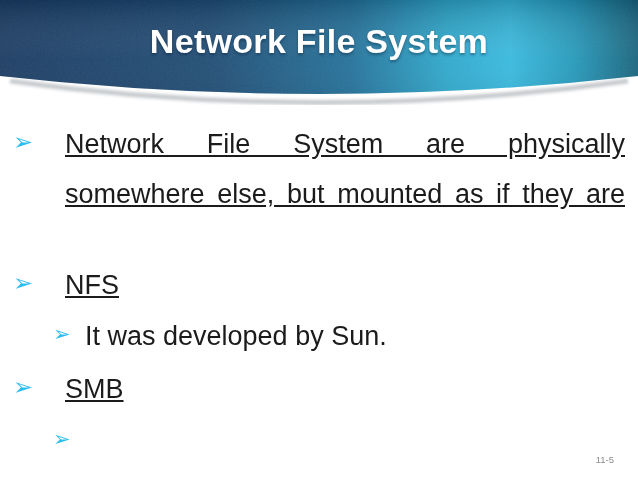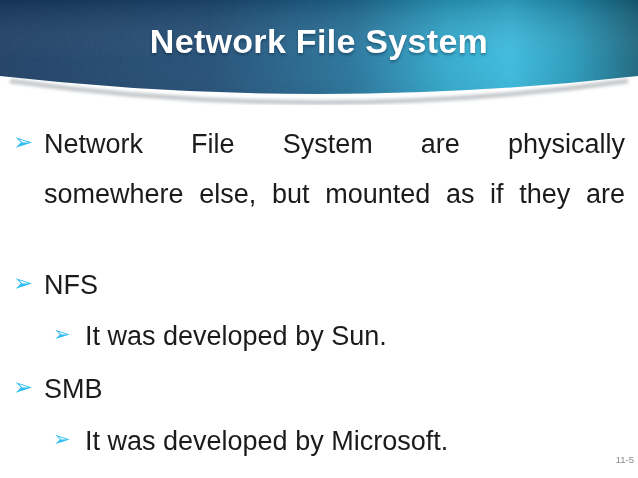--- a/index.html
+++ b/index.html
@@ -18,32 +18,32 @@
   .item{
     position:absolute;left:0;width:638px;
     font-size:27px;line-height:50px;color:#1b1b1b;
   }
   .item .marker{
     position:absolute;line-height:50px;color:#2fbcee;top:-2px;
     font-family:"DejaVu Sans","Liberation Sans",sans-serif;
   }
   .l1 .marker{left:13px;font-size:24px;}
   .l2 .marker{left:53px;font-size:21px;}
-  .l1 .text{margin-left:44px;margin-right:13px;}
+  .l1 .text{margin-left:65px;margin-right:13px;text-decoration:underline;}
   .l2 .text{margin-left:85px;margin-right:13px;}
   .line{height:50px;}
   .just{text-align:justify;text-align-last:justify;}
   .item-overview{top:119px;}
   .item-nfs{top:260px;}
   .item-nfs-sun{top:311px;}
   .item-smb{top:364px;}
   .item-smb-ms{top:416px;}
   
   .page-num{
-    position:absolute;top:454px;right:4px;
+    position:absolute;top:454px;right:24px;
     font-size:9.5px;color:#8d8d8d;line-height:12px;
   }
 </style>
 </head>
 <body>
 
 <div class="slide">
 
   <svg class="header-svg" width="638" height="132" viewBox="0 0 638 132">
     <defs>
@@ -100,18 +100,17 @@
     <div class="text">It was developed by Sun.</div>
   </div>
 
   <div class="item l1 item-smb">
     <span class="marker">➢</span>
     <div class="text">SMB</div>
   </div>
 
   <div class="item l2 item-smb-ms">
     <span class="marker">➢</span>
-    <div class="text">It was developed by Microsoft.</div>
   </div>
 
   <div class="page-num">11-5</div>
 
 </div>
 
 </body></html>

